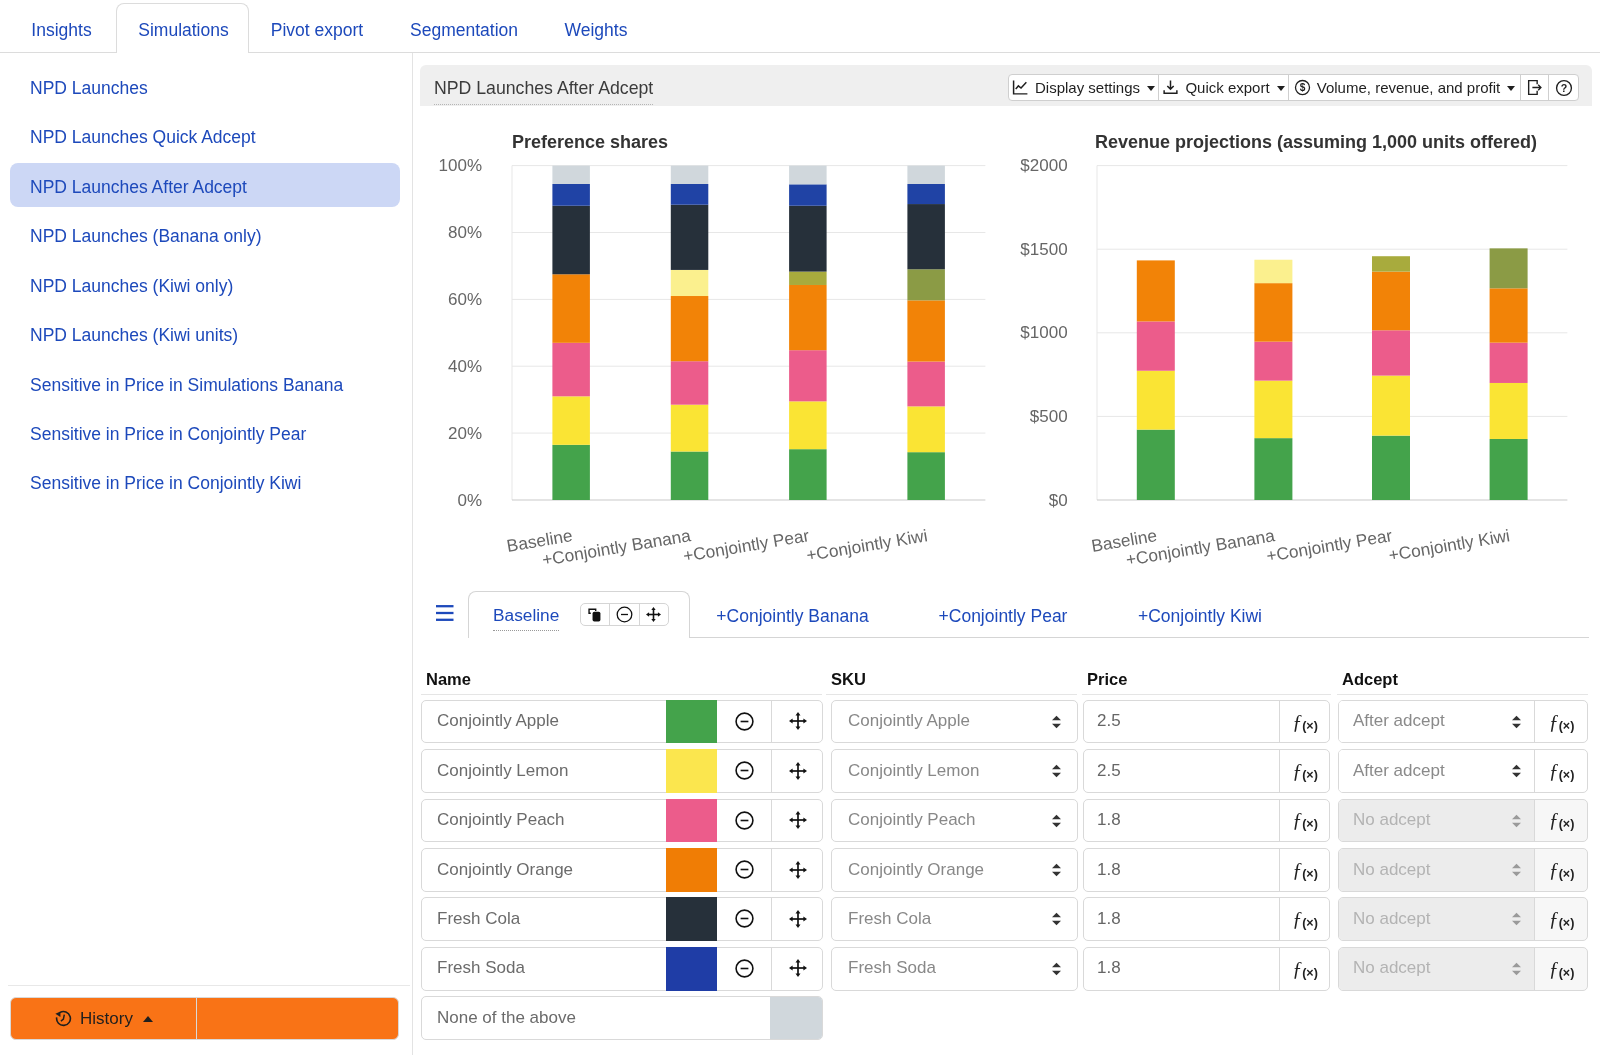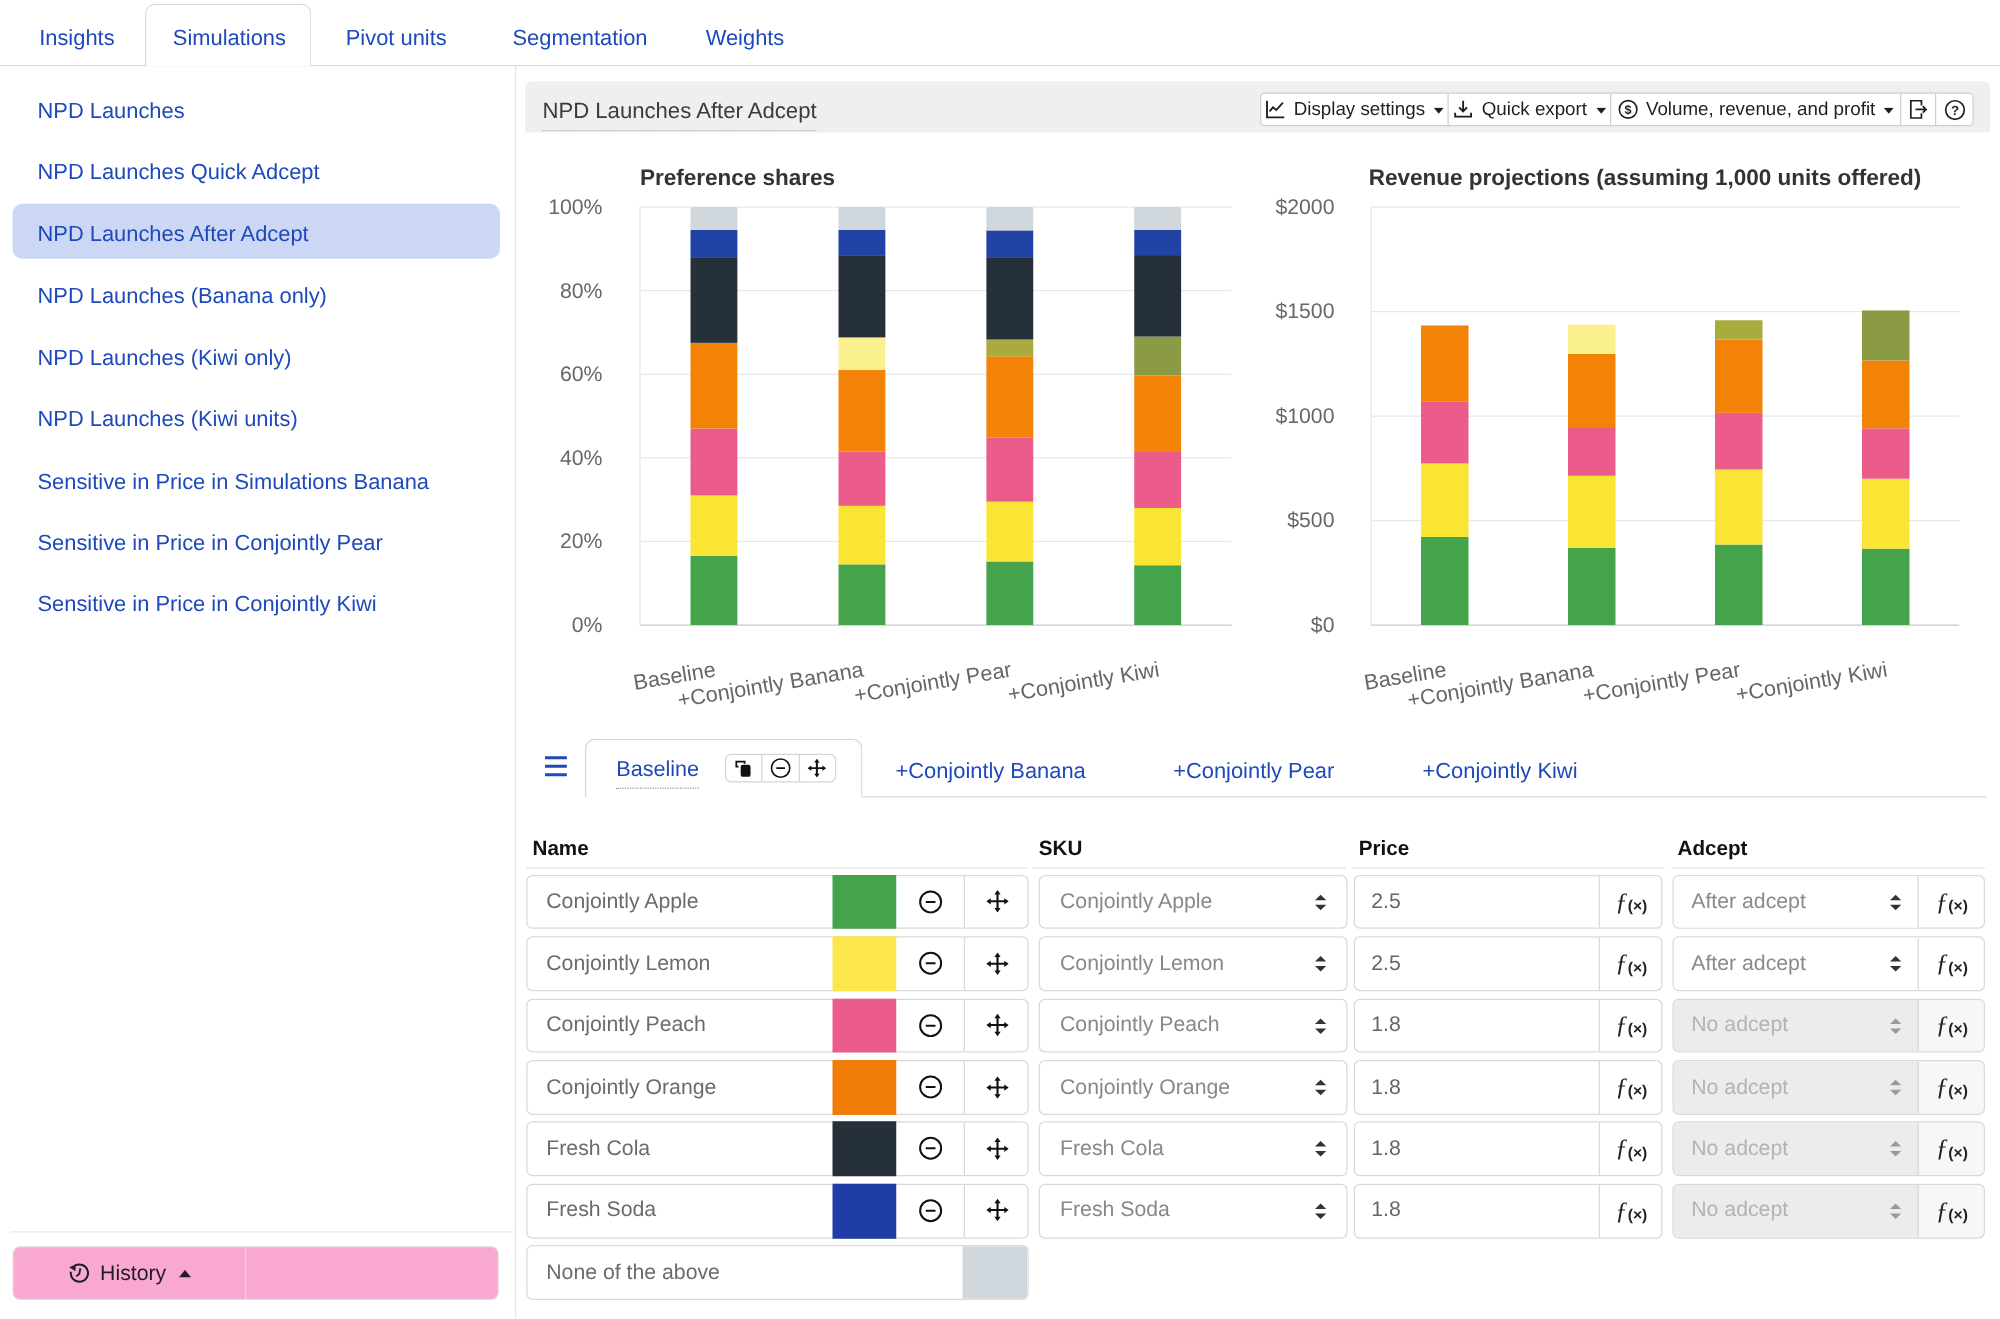--- a/index.html
+++ b/index.html
@@ -5,36 +5,36 @@
 body{width:1600px;height:1055px;position:relative;overflow:hidden;
  font-family:"Liberation Sans",sans-serif;background:#fff;}
 .abs{position:absolute;}
 </style></head>
 <body>
 
 <div class="abs" style="left:0;top:52px;width:1600px;height:1px;background:#dcdcdc"></div>
 <div class="abs" style="left:116px;top:3px;width:133px;height:50px;background:#fff;border:1px solid #dcdcdc;border-bottom:none;border-radius:8px 8px 0 0;box-sizing:border-box"></div>
 <div class="abs" style="left:-38.5px;top:20px;width:200px;text-align:center;font-size:17.5px;color:#1d49bb">Insights</div>
 <div class="abs" style="left:83.5px;top:20px;width:200px;text-align:center;font-size:17.5px;color:#1d49bb">Simulations</div>
-<div class="abs" style="left:217px;top:20px;width:200px;text-align:center;font-size:17.5px;color:#1d49bb">Pivot units</div>
+<div class="abs" style="left:217px;top:20px;width:200px;text-align:center;font-size:17.5px;color:#1d49bb">Pivot export</div>
 <div class="abs" style="left:364px;top:20px;width:200px;text-align:center;font-size:17.5px;color:#1d49bb">Segmentation</div>
 <div class="abs" style="left:496px;top:20px;width:200px;text-align:center;font-size:17.5px;color:#1d49bb">Weights</div>
 <div class="abs" style="left:412px;top:53px;width:1px;height:1002px;background:#e3e3e3"></div>
 <div class="abs" style="left:10px;top:163px;width:390px;height:44px;background:#ccd7f5;border-radius:8px"></div>
 <div class="abs" style="left:30px;top:77.8px;font-size:17.5px;color:#1d49bb">NPD Launches</div>
 <div class="abs" style="left:30px;top:127.2px;font-size:17.5px;color:#1d49bb">NPD Launches Quick Adcept</div>
 <div class="abs" style="left:30px;top:176.7px;font-size:17.5px;color:#1d49bb">NPD Launches After Adcept</div>
 <div class="abs" style="left:30px;top:226.2px;font-size:17.5px;color:#1d49bb">NPD Launches (Banana only)</div>
 <div class="abs" style="left:30px;top:275.6px;font-size:17.5px;color:#1d49bb">NPD Launches (Kiwi only)</div>
 <div class="abs" style="left:30px;top:325.1px;font-size:17.5px;color:#1d49bb">NPD Launches (Kiwi units)</div>
 <div class="abs" style="left:30px;top:374.5px;font-size:17.5px;color:#1d49bb">Sensitive in Price in Simulations Banana</div>
 <div class="abs" style="left:30px;top:424.0px;font-size:17.5px;color:#1d49bb">Sensitive in Price in Conjointly Pear</div>
 <div class="abs" style="left:30px;top:473.4px;font-size:17.5px;color:#1d49bb">Sensitive in Price in Conjointly Kiwi</div>
 <div class="abs" style="left:8px;top:985px;width:402px;height:1px;background:#e8e8e8"></div>
-<div class="abs" style="left:10px;top:997px;width:389px;height:43px;border:1px solid #d9d9d9;border-radius:6px;background:#f9a8d4;box-sizing:border-box;display:flex">
+<div class="abs" style="left:10px;top:997px;width:389px;height:43px;border:1px solid #d9d9d9;border-radius:6px;background:#f97316;box-sizing:border-box;display:flex">
 <div style="flex:0 0 185px;display:flex;align-items:center;justify-content:center;border-right:1px solid #d9d9d9;font-size:17px;color:#1f1f1f"><svg width="19" height="19" viewBox="0 0 19 19" style="margin-right:7px">
         <path d="M4.62 4.62 A6.9 6.9 0 1 1 2.63 10.1" fill="none" stroke="#1f1f1f" stroke-width="1.6" transform="rotate(14 9.5 9.5)"></path>
         <path d="M1.4 4.6 6.6 2.8 6.2 8.2Z" fill="#1f1f1f" transform="rotate(-4 4 5)"></path>
         <path d="M10.3 5.6 9.4 10.2 6.9 12.1" fill="none" stroke="#1f1f1f" stroke-width="1.5"></path>
       </svg>History<svg width="10" height="6" viewBox="0 0 10 6" style="margin-left:10px">
         <path d="M0 6 5 0 10 6Z" fill="#1f1f1f"></path>
       </svg></div>
 </div>
 <div class="abs" style="left:420px;top:65px;width:1172px;height:41px;background:#efefef;border-radius:6px 6px 0 0"></div>
 <div class="abs" style="left:434px;top:78px;font-size:17.7px;color:#3b3b3b;border-bottom:1px dotted #b5b5b5;padding-bottom:5px">NPD Launches After Adcept</div>

